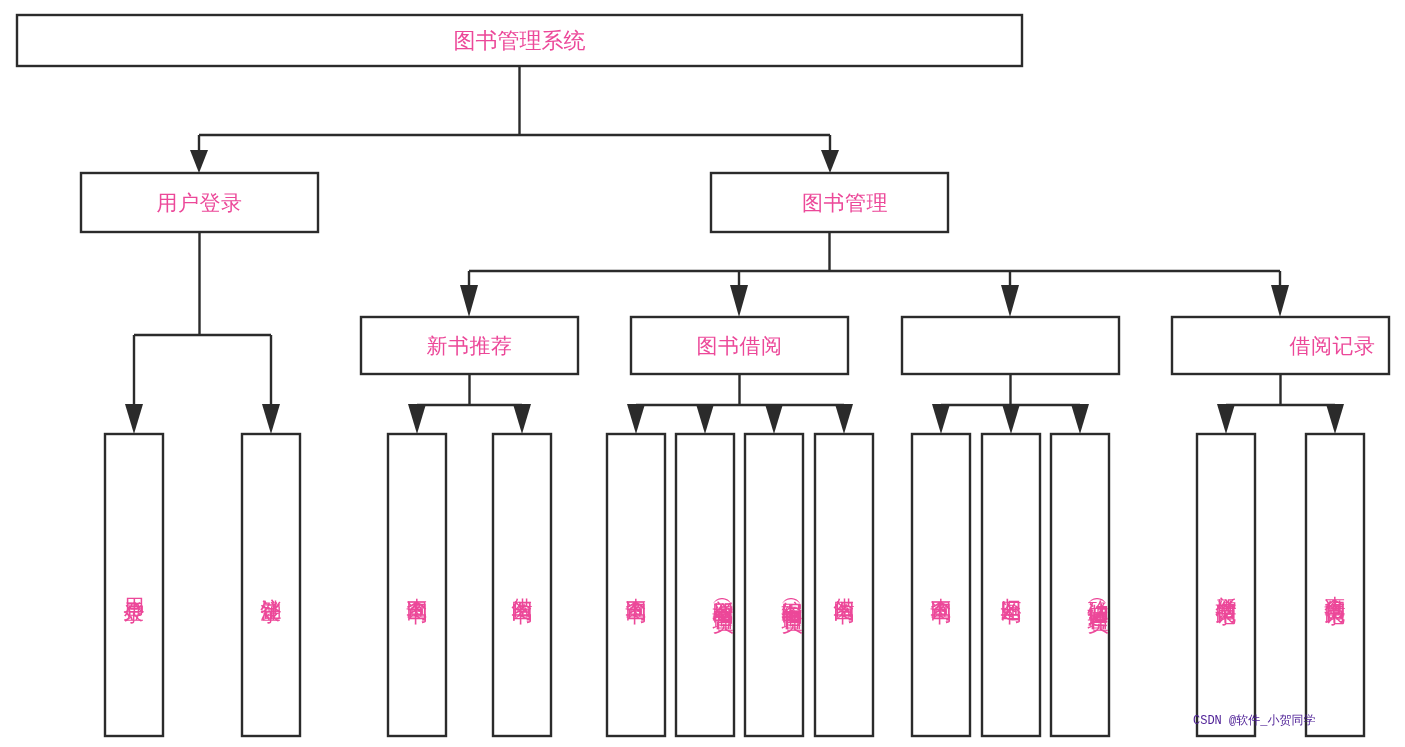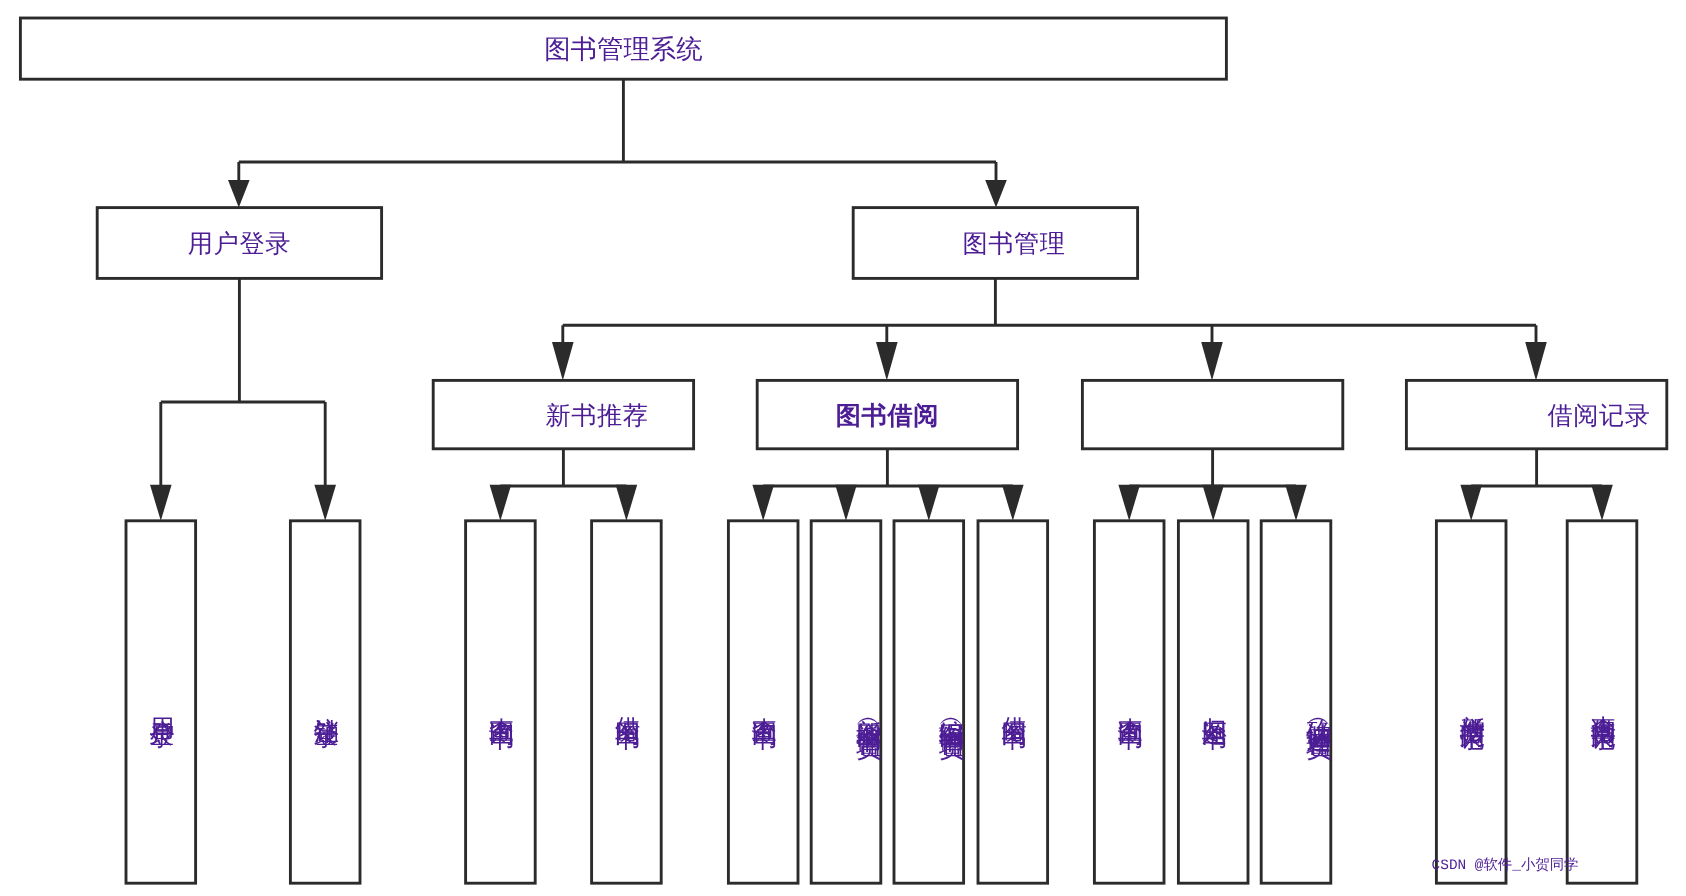--- a/index.html
+++ b/index.html
@@ -38,21 +38,21 @@
   }
   .arrow-head {
     fill: #2b2b2b;
     stroke: none;
   }
   .node-label {
     position: absolute;
     display: flex;
     align-items: center;
     justify-content: center;
-    color: #4c1d95;
+    color: #ec4899;
     font-family: "Liberation Sans", "DejaVu Sans", sans-serif;
     pointer-events: none;
     box-sizing: border-box;
   }
   .label-h {
     font-size: 21px;
     letter-spacing: 0.5px;
     white-space: nowrap;
   }
   .label-root {
@@ -142,22 +142,22 @@
 
     <rect class="node-box" x="1197" y="434" width="58" height="302"></rect>
     <rect class="node-box" x="1306" y="434" width="58" height="302"></rect>
   </svg>
 
   <div class="node-label label-root" style="left:17px; top:15px; width:1005px; height:51px;">图书管理系统</div>
 
   <div class="node-label label-h" style="left:81px; top:173px; width:237px; height:59px;">用户登录</div>
   <div class="node-label label-h" style="left:711px; top:173px; width:237px; height:59px;padding-left:31px;">图书管理</div>
 
-  <div class="node-label label-h" style="left:361px; top:317px; width:217px; height:57px;margin-left:28px;">新书推荐</div>
-  <div class="node-label label-h" style="left:631px; top:317px; width:217px; height:57px;font-weight:bold;">图书借阅</div>
+  <div class="node-label label-h" style="left:361px; top:317px; width:217px; height:57px;">新书推荐</div>
+  <div class="node-label label-h" style="left:631px; top:317px; width:217px; height:57px;">图书借阅</div>
   <div class="node-label label-h" style="left:1224px; top:317px; width:217px; height:57px;">借阅记录</div>
 
   <div class="node-label label-v" style="left:105px; top:434px; width:58px; height:302px;">用户登录</div>
   <div class="node-label label-v" style="left:242px; top:434px; width:58px; height:302px;">注销登录</div>
 
   <div class="node-label label-v" style="left:388px; top:434px; width:58px; height:302px;">查询图书</div>
   <div class="node-label label-v" style="left:493px; top:434px; width:58px; height:302px;">借阅图书</div>
 
   <div class="node-label label-v" style="left:607px; top:434px; width:58px; height:302px;">查询图书</div>
   <div class="node-label label-v" style="left:676px; top:434px; width:58px; height:302px; align-items:flex-start; padding-top:14px;">新增图书（管理员）</div>

